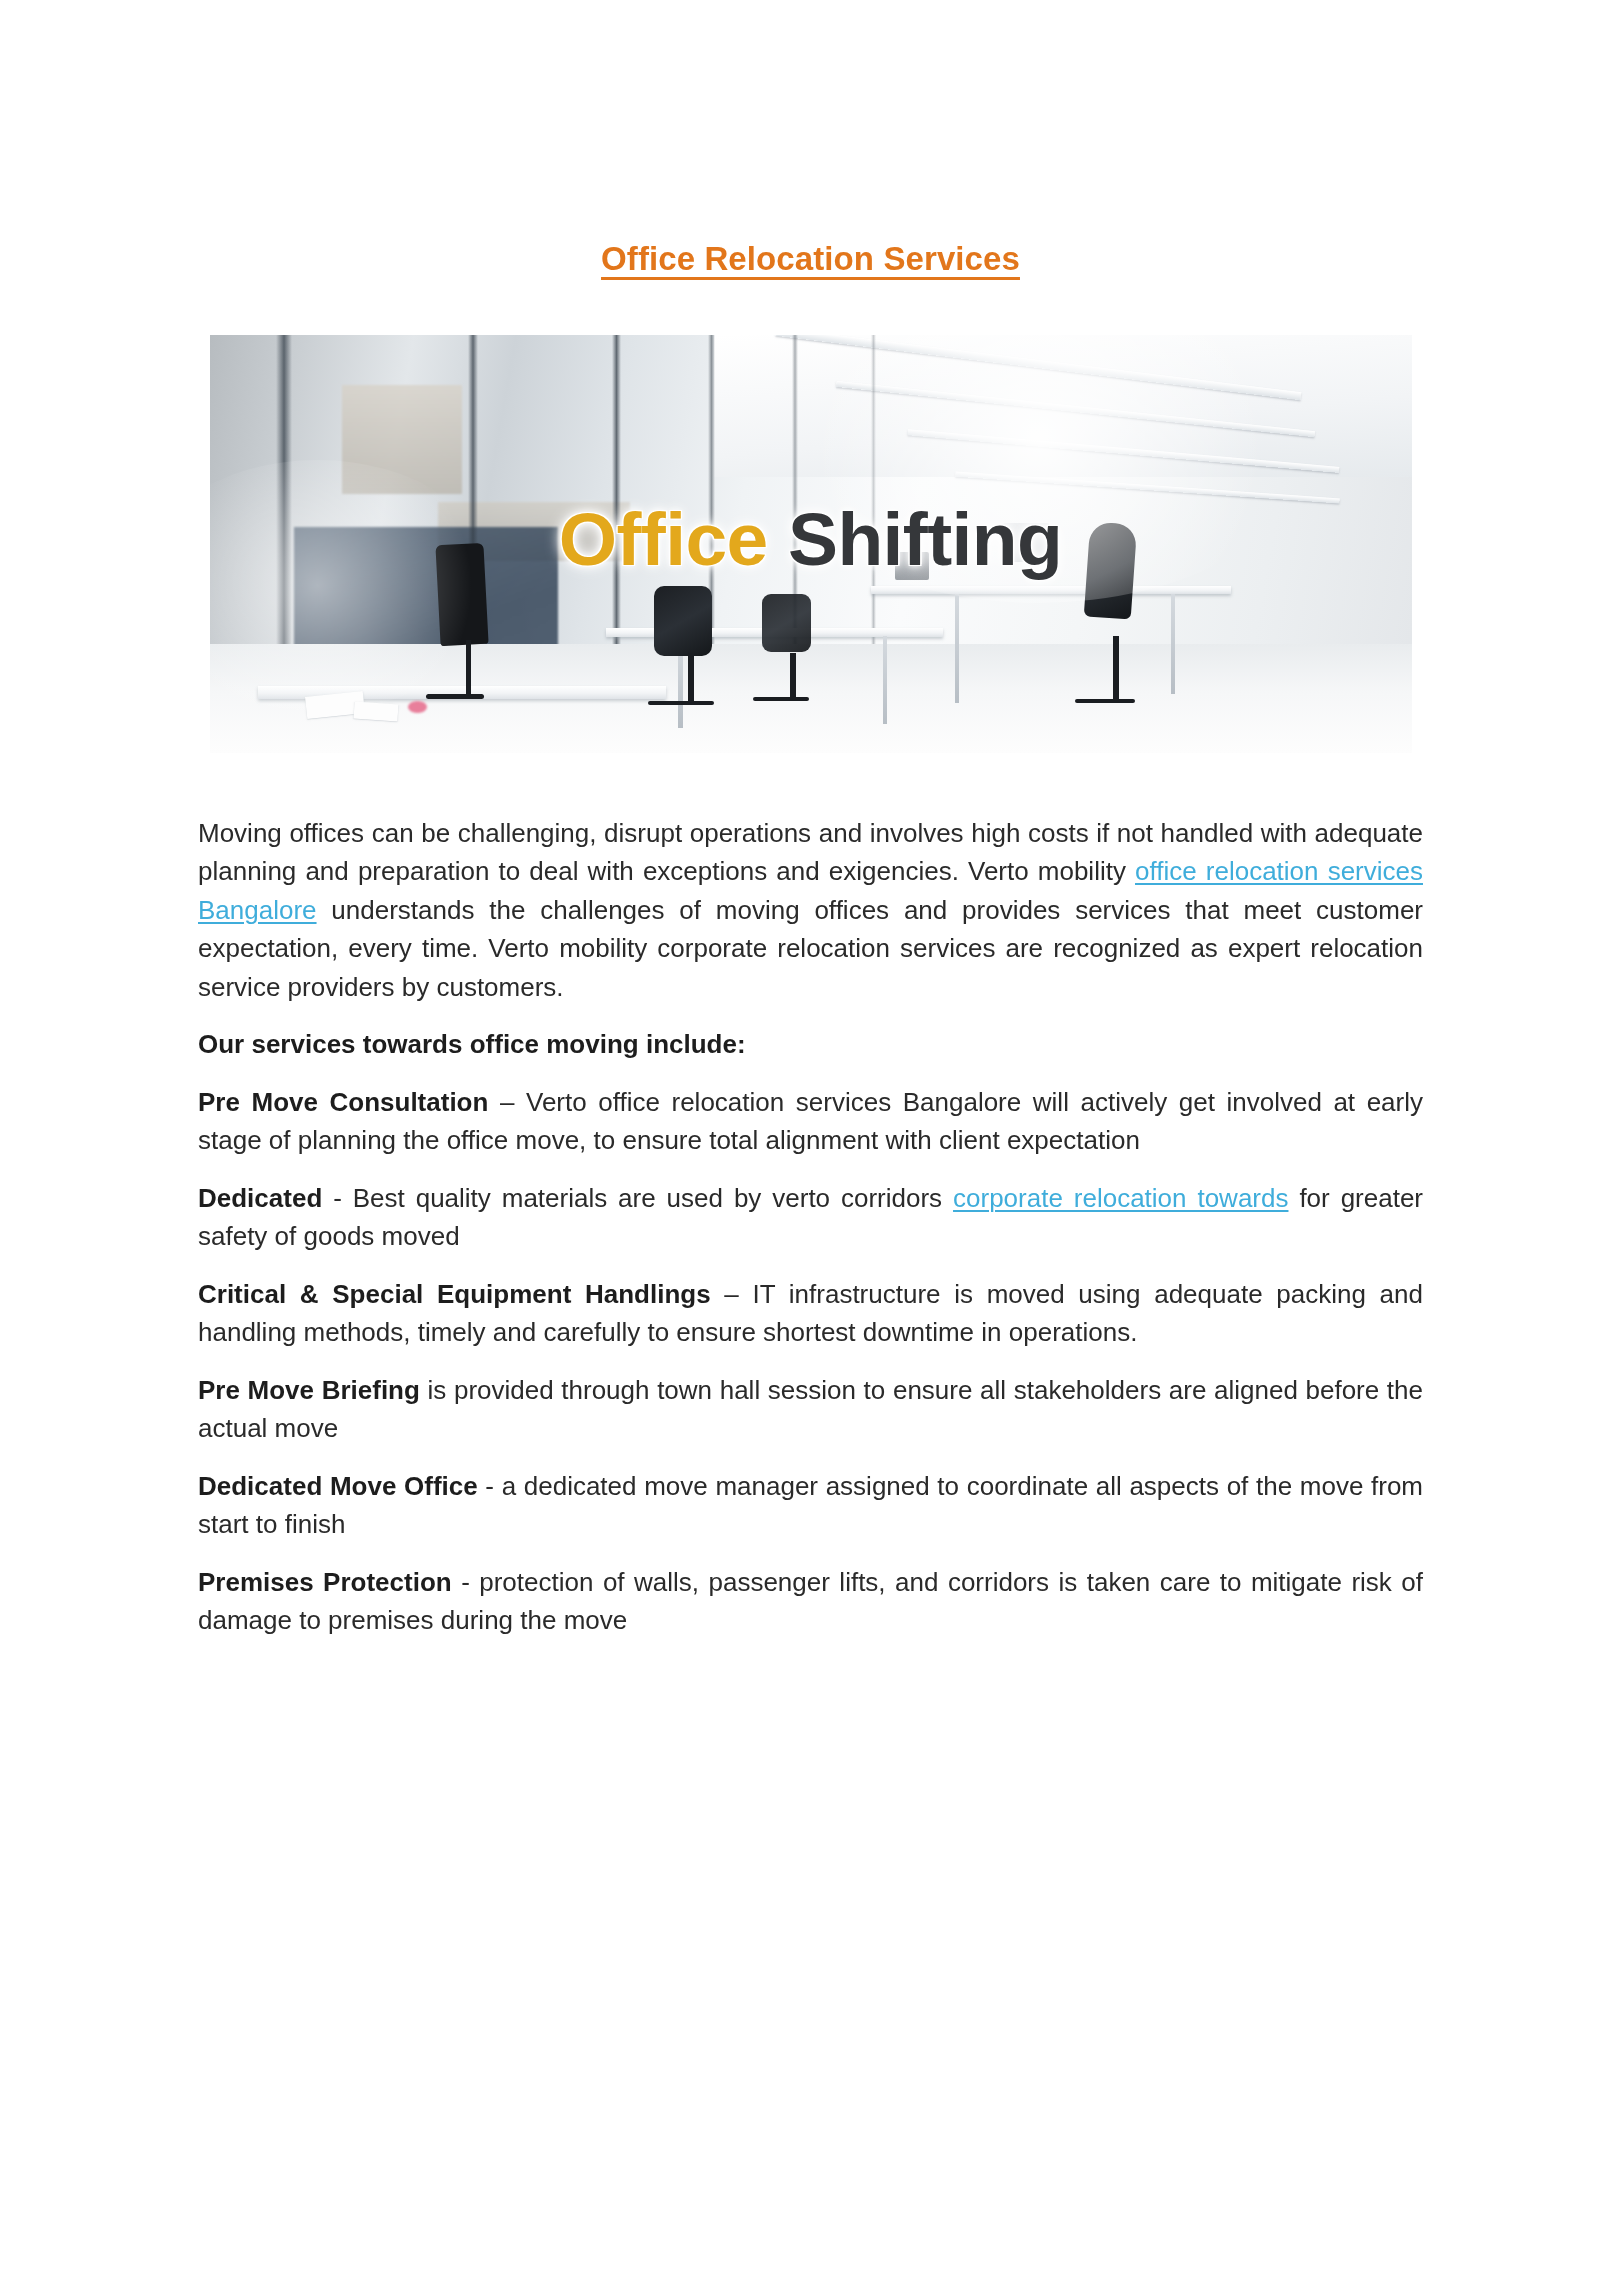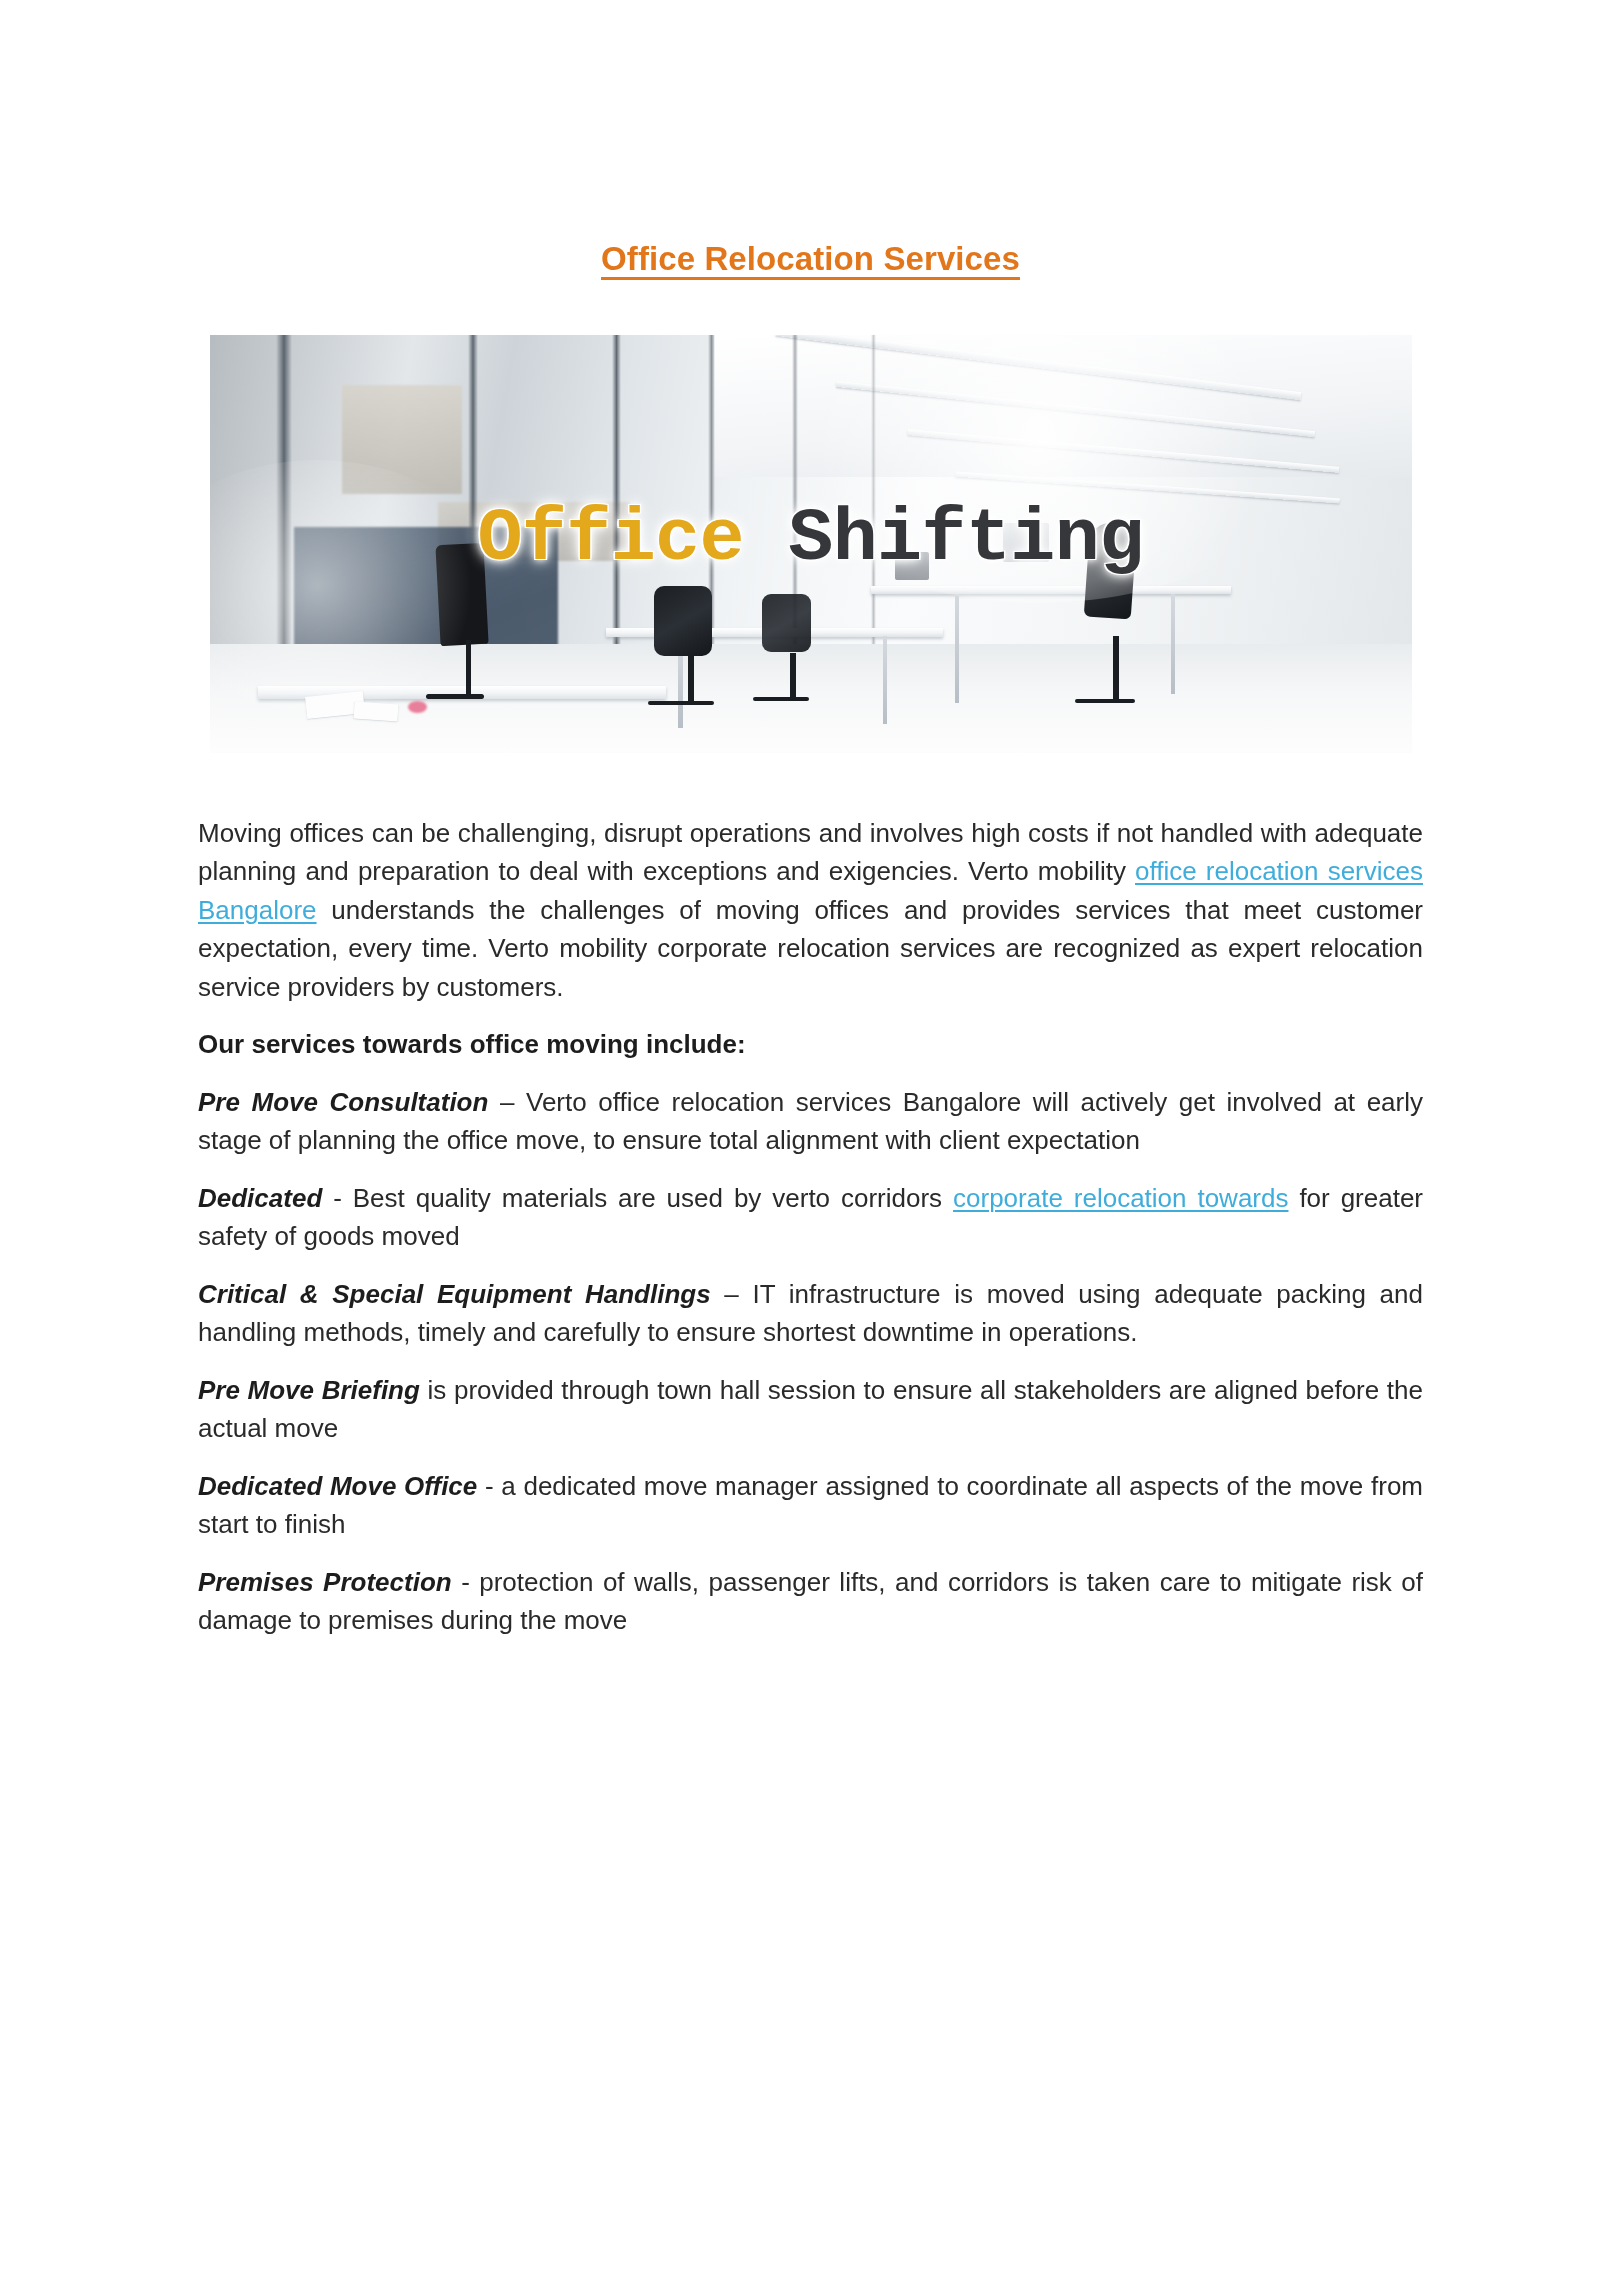--- a/index.html
+++ b/index.html
@@ -183,21 +183,21 @@
   .hero-overlay {
     position: absolute;
     left: 0; right: 0;
     top: 40%;
     text-align: center;
     font-size: 75px;
     font-weight: bold;
     line-height: 1;
     letter-spacing: -0.6px;
     white-space: nowrap;
-    font-family: Liberation Mono, monospace;
+    font-family: Liberation Sans, sans-serif;
   }
   .hero-overlay .w1 {
     color: #E3A81C;
     text-shadow:
       0 0 6.3px #fff, 0 0 11.4px #fff, 0 0 16.5px #fff,
       1.3px 1.3px 0 #fff, -1.3px -1.3px 0 #fff, 1.3px -1.3px 0 #fff, -1.3px 1.3px 0 #fff;
   }
   .hero-overlay .w2 {
     color: #35373A;
     text-shadow:
@@ -221,21 +221,21 @@
 
   p.heading {
     font-size: 26px;
     line-height: 1.48;
     color: #1d1d1d;
     font-weight: bold;
     text-align: left;
     margin: 0 0 19px 0;
   }
 
-  .lead { font-weight: bold; color: #1d1d1d; font-style: italic; }
+  .lead { font-weight: bold; color: #1d1d1d; }
 
   a.doc-link, .doc-link {
     color: #3FADDB;
     text-decoration: underline;
     text-underline-offset: 3.2px;
     text-decoration-thickness: 1.9px;
   }
 </style>
 </head>
 <body>

